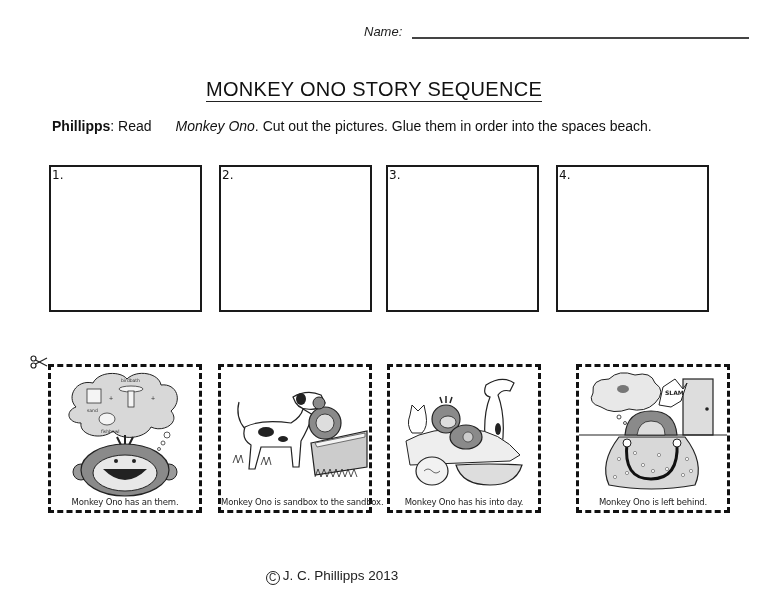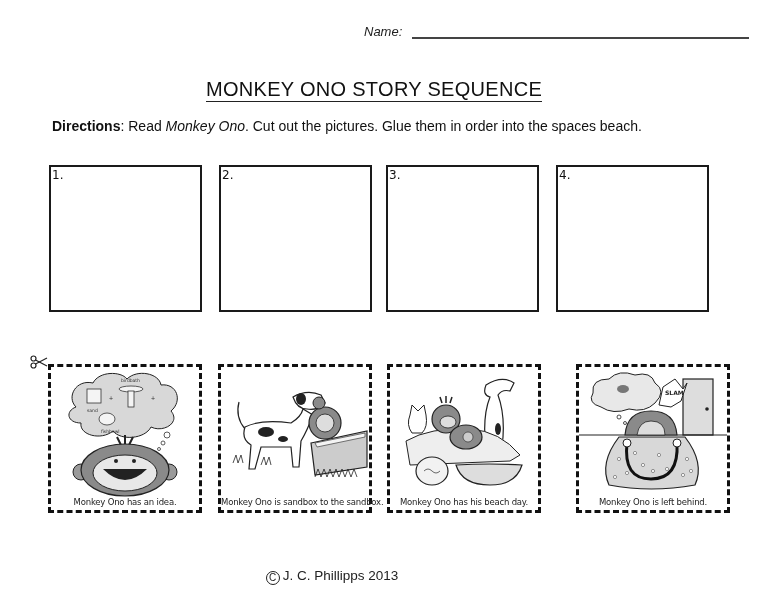--- a/index.html
+++ b/index.html
@@ -8,21 +8,21 @@
 
   .name-row { position: absolute; left: 364px; top: 24px; display: flex; align-items: flex-end; }
   .name-label { font-size: 13px; color: #222; font-style: italic; }
   .name-line { position: absolute; left: 48px; top: 13px; width: 337px; height: 2px; background: #444; }
 
   .title { position: absolute; left: 0; width: 748px; top: 68px; text-align: center; margin-top: 10px; }
   .title span { font-size: 20px; letter-spacing: 0.3px; border-bottom: 1.5px solid #222; padding-bottom: 1px; color: #111; }
 
   .directions { position: absolute; left: 52px; top: 118px; font-size: 14px; color: #111; white-space: nowrap; }
   .directions .lbl { font-weight: bold; }
-  .directions em { font-style: italic; }
+  .directions em { font-style: italic; margin-left: 20px; }
 
   .slot { position: absolute; top: 165px; width: 153px; height: 147px; border: 2px solid #1a1a1a; }
   .slot .num { position: absolute; left: 1px; top: 1px; font-family: "DejaVu Sans", sans-serif; font-size: 12px; color: #111; }
 
   .card { position: absolute; top: 364px; width: 154px; height: 149px; border: 3px dashed #111; }
   .card svg { position: absolute; left: 0; top: 0; }
   .card .cap { position: absolute; left: 0; right: 0; bottom: 3px; text-align: center; font-family: "DejaVu Sans", sans-serif; font-size: 8.5px; color: #222; white-space: nowrap; letter-spacing: -0.2px; }
 
   .scissors { position: absolute; left: 30px; top: 355px; width: 18px; height: 14px; }
 
@@ -35,21 +35,21 @@
 <div class="name-row">
   <span class="name-label">Name:</span>
   <div class="name-line"></div>
 </div>
 
 <div class="title">
   <span>MONKEY ONO STORY SEQUENCE</span>
 </div>
 
 <div class="directions">
-  <span class="lbl">Directions</span><span>:  Read </span><em>Monkey Ono</em><span>.  Cut out the pictures.  Glue them in order into the spaces beach.</span>
+  <span class="lbl">Phillipps</span><span>:  Read </span><em>Monkey Ono</em><span>.  Cut out the pictures.  Glue them in order into the spaces beach.</span>
 </div>
 
 <div class="slot" style="left:49px">
   <span class="num">1.</span>
 </div>
 <div class="slot" style="left:219px">
   <span class="num">2.</span>
 </div>
 <div class="slot" style="left:386px">
   <span class="num">3.</span>
@@ -90,21 +90,21 @@
 
     <circle cx="30" cy="105" r="8" fill="#9a9a9a" stroke="#222" stroke-width="1"></circle>
     <circle cx="118" cy="105" r="8" fill="#9a9a9a" stroke="#222" stroke-width="1"></circle>
 
     <ellipse cx="74" cy="103" rx="44" ry="26" fill="#8a8a8a" stroke="#222" stroke-width="1.2"></ellipse>
     <ellipse cx="74" cy="106" rx="32" ry="18" fill="#e8e8e8" stroke="#222" stroke-width="1"></ellipse>
     <circle cx="65" cy="94" r="2" fill="#222"></circle>
     <circle cx="83" cy="94" r="2" fill="#222"></circle>
     <path d="M52,102 Q74,124 96,102 Z" fill="#222"></path>
   </svg>
-  <div class="cap">Monkey Ono has an idea.</div>
+  <div class="cap">Monkey Ono has an them.</div>
 </div>
 
 <div class="card" style="left:218px">
   <svg width="148" height="143" viewBox="0 0 148 143">
 
     <path d="M18,35 Q14,50 24,62" stroke="#222" stroke-width="1.2" fill="none"></path>
 
     <path d="M24,60 Q40,52 70,56 Q80,50 82,42 L92,48 Q86,64 80,74 L78,100 L72,100 L70,80 L40,80 L34,102 L28,102 L30,78 Q20,72 24,60 Z" fill="#fff" stroke="#222" stroke-width="1.2"></path>
     <ellipse cx="45" cy="65" rx="8" ry="5" fill="#222"></ellipse>
     <ellipse cx="62" cy="72" rx="5" ry="3" fill="#222"></ellipse>
@@ -138,21 +138,21 @@
     <ellipse cx="58" cy="55" rx="8" ry="6" fill="#ddd" stroke="#222" stroke-width="0.8"></ellipse>
     <ellipse cx="76" cy="70" rx="16" ry="12" fill="#8a8a8a" stroke="#222" stroke-width="1.2"></ellipse>
     <circle cx="78" cy="70" r="5" fill="#ccc" stroke="#222" stroke-width="0.6"></circle>
     <path d="M52,36 l-2,-6 M56,36 l0,-7 M60,36 l2,-6" stroke="#222" stroke-width="1.5"></path>
 
     <ellipse cx="42" cy="104" rx="16" ry="14" fill="#f2f2f2" stroke="#222" stroke-width="1.2"></ellipse>
     <path d="M34,104 q4,-4 8,0 q4,4 8,0" stroke="#444" stroke-width="0.8" fill="none"></path>
 
     <path d="M66,98 Q100,96 132,98 Q126,118 100,118 Q72,118 66,98 Z" fill="#ddd" stroke="#222" stroke-width="1.2"></path>
   </svg>
-  <div class="cap">Monkey Ono has his beach day.</div>
+  <div class="cap">Monkey Ono has his into day.</div>
 </div>
 
 <div class="card" style="left:576px">
   <svg width="148" height="143" viewBox="0 0 148 143">
 
     <path d="M14,26 Q12,12 30,12 Q40,2 56,8 Q72,4 76,16 Q88,24 76,36 Q66,46 50,42 Q34,48 22,40 Q8,36 14,26 Z" fill="#e8e8e8" stroke="#222" stroke-width="1"></path>
     <ellipse cx="44" cy="22" rx="6" ry="4" fill="#777"></ellipse>
     <circle cx="40" cy="50" r="2" fill="#fff" stroke="#222" stroke-width="0.8"></circle>
     <circle cx="46" cy="56" r="1.5" fill="#fff" stroke="#222" stroke-width="0.8"></circle>
 

